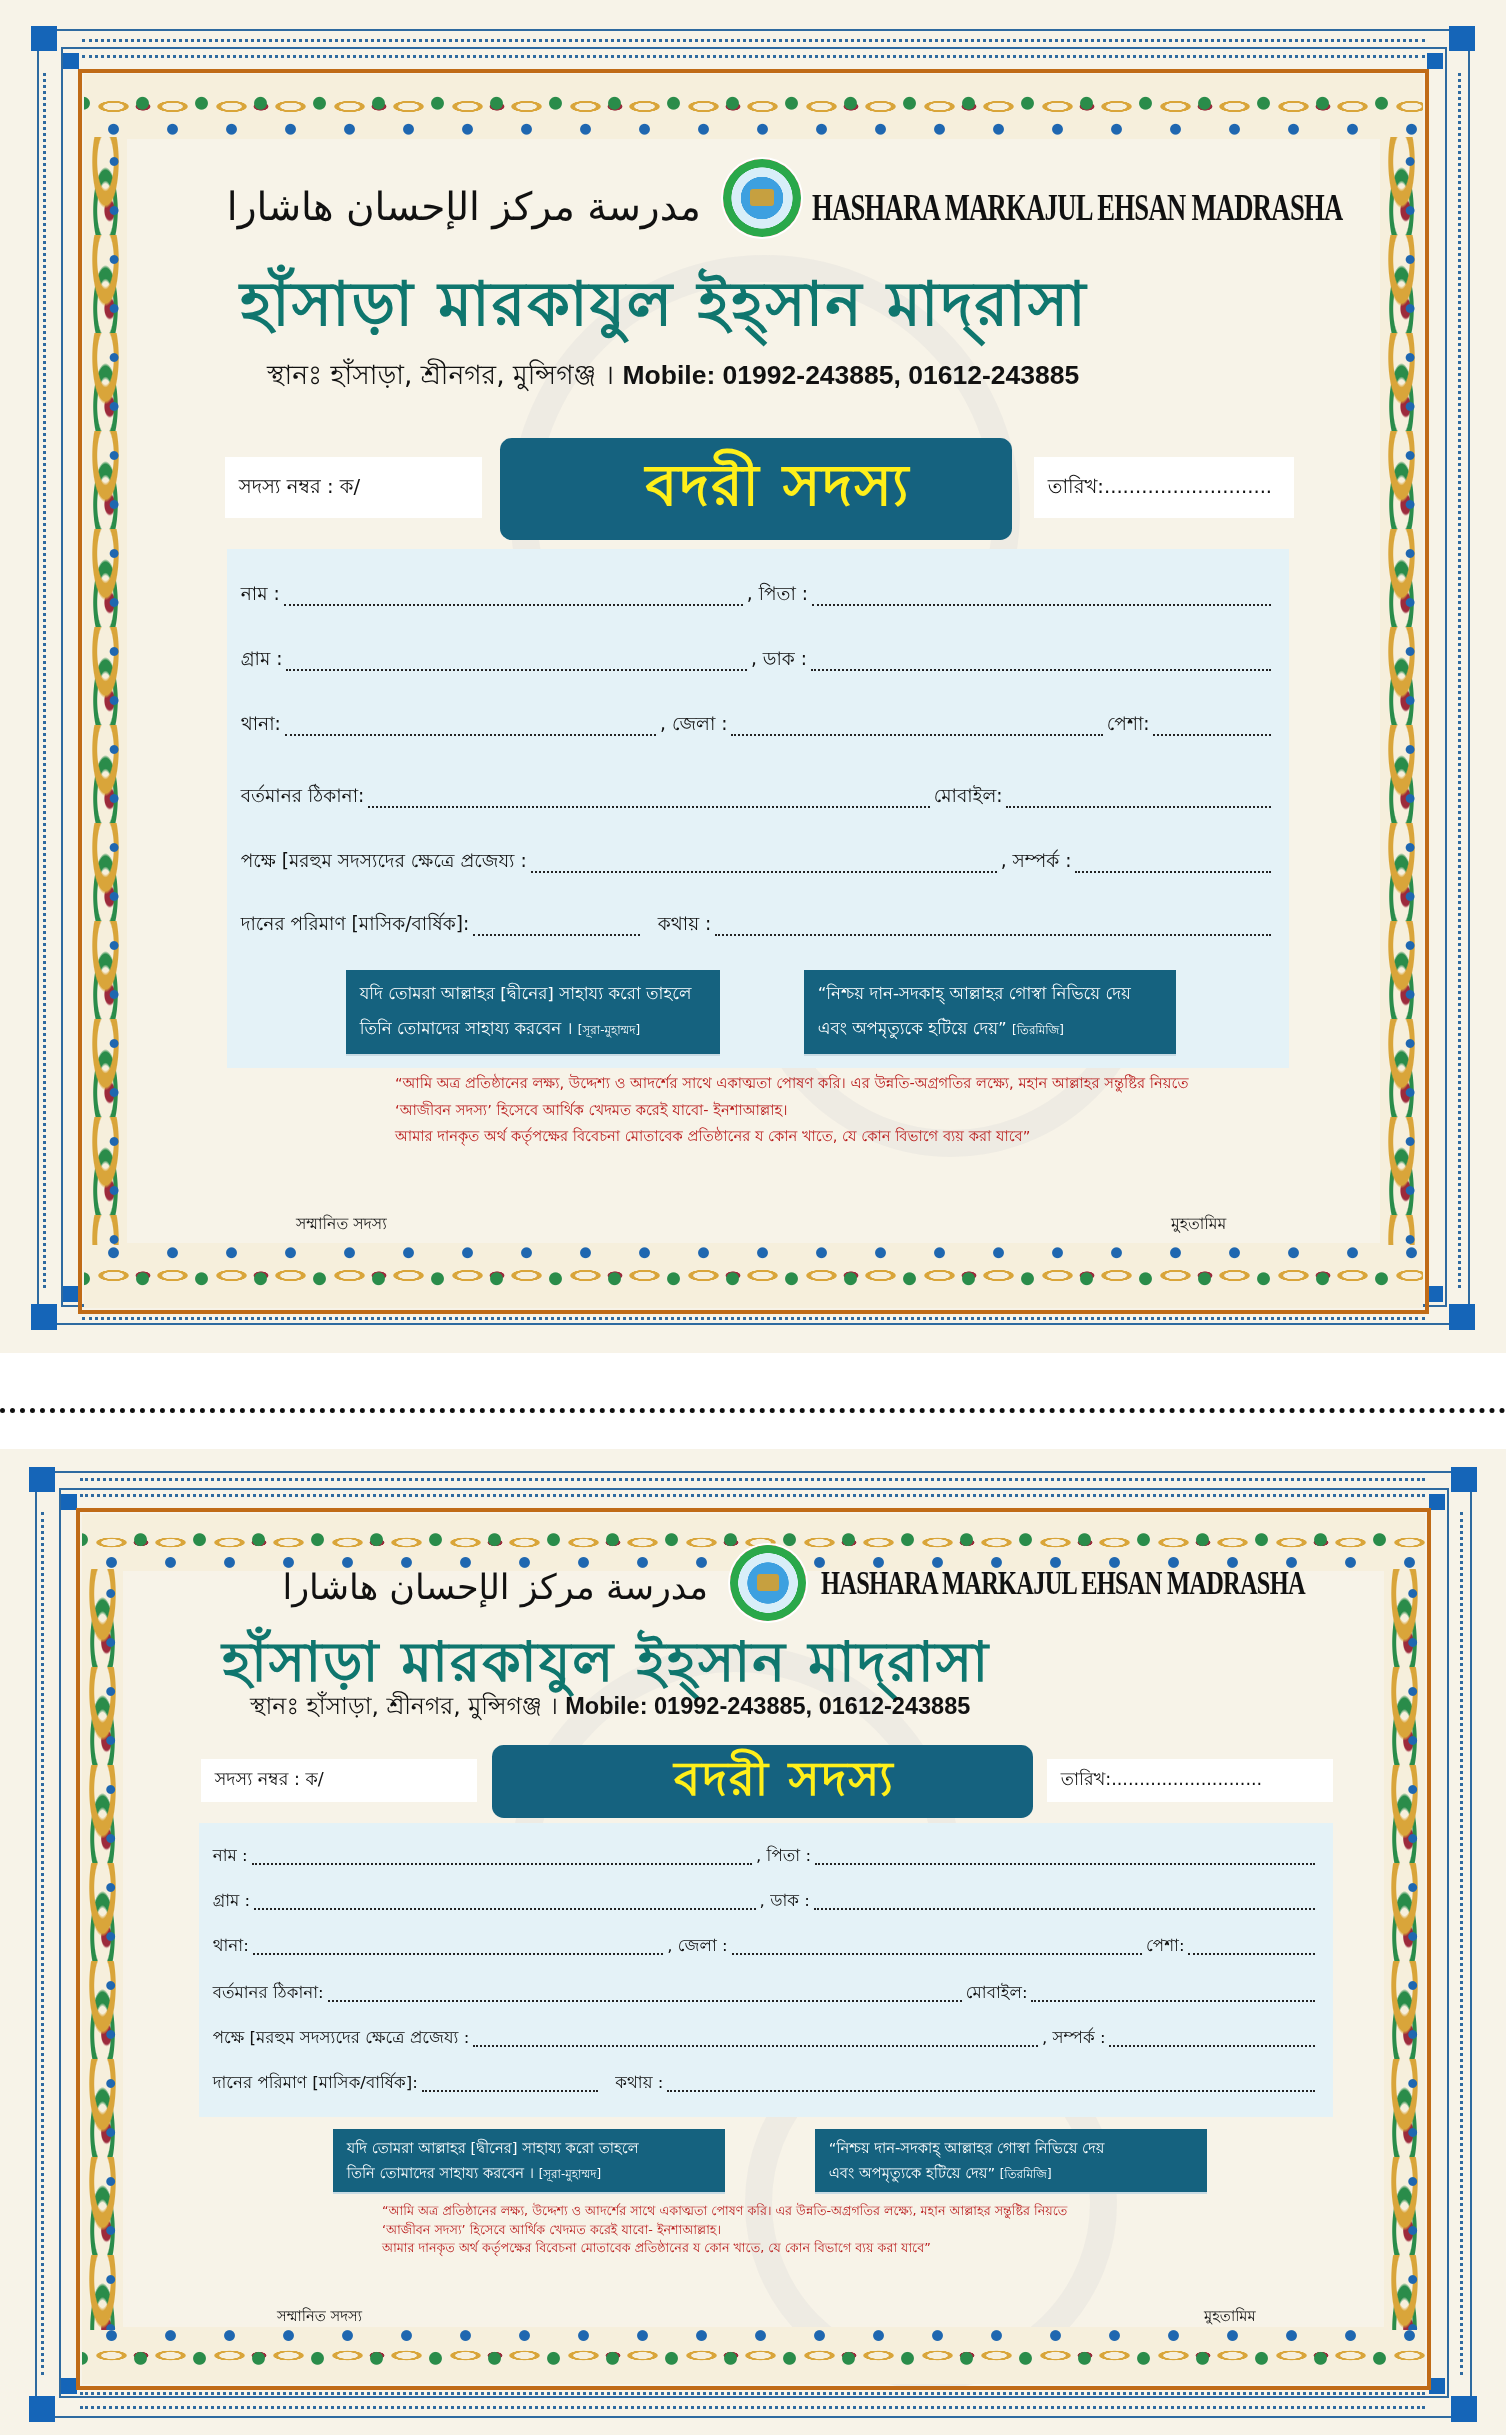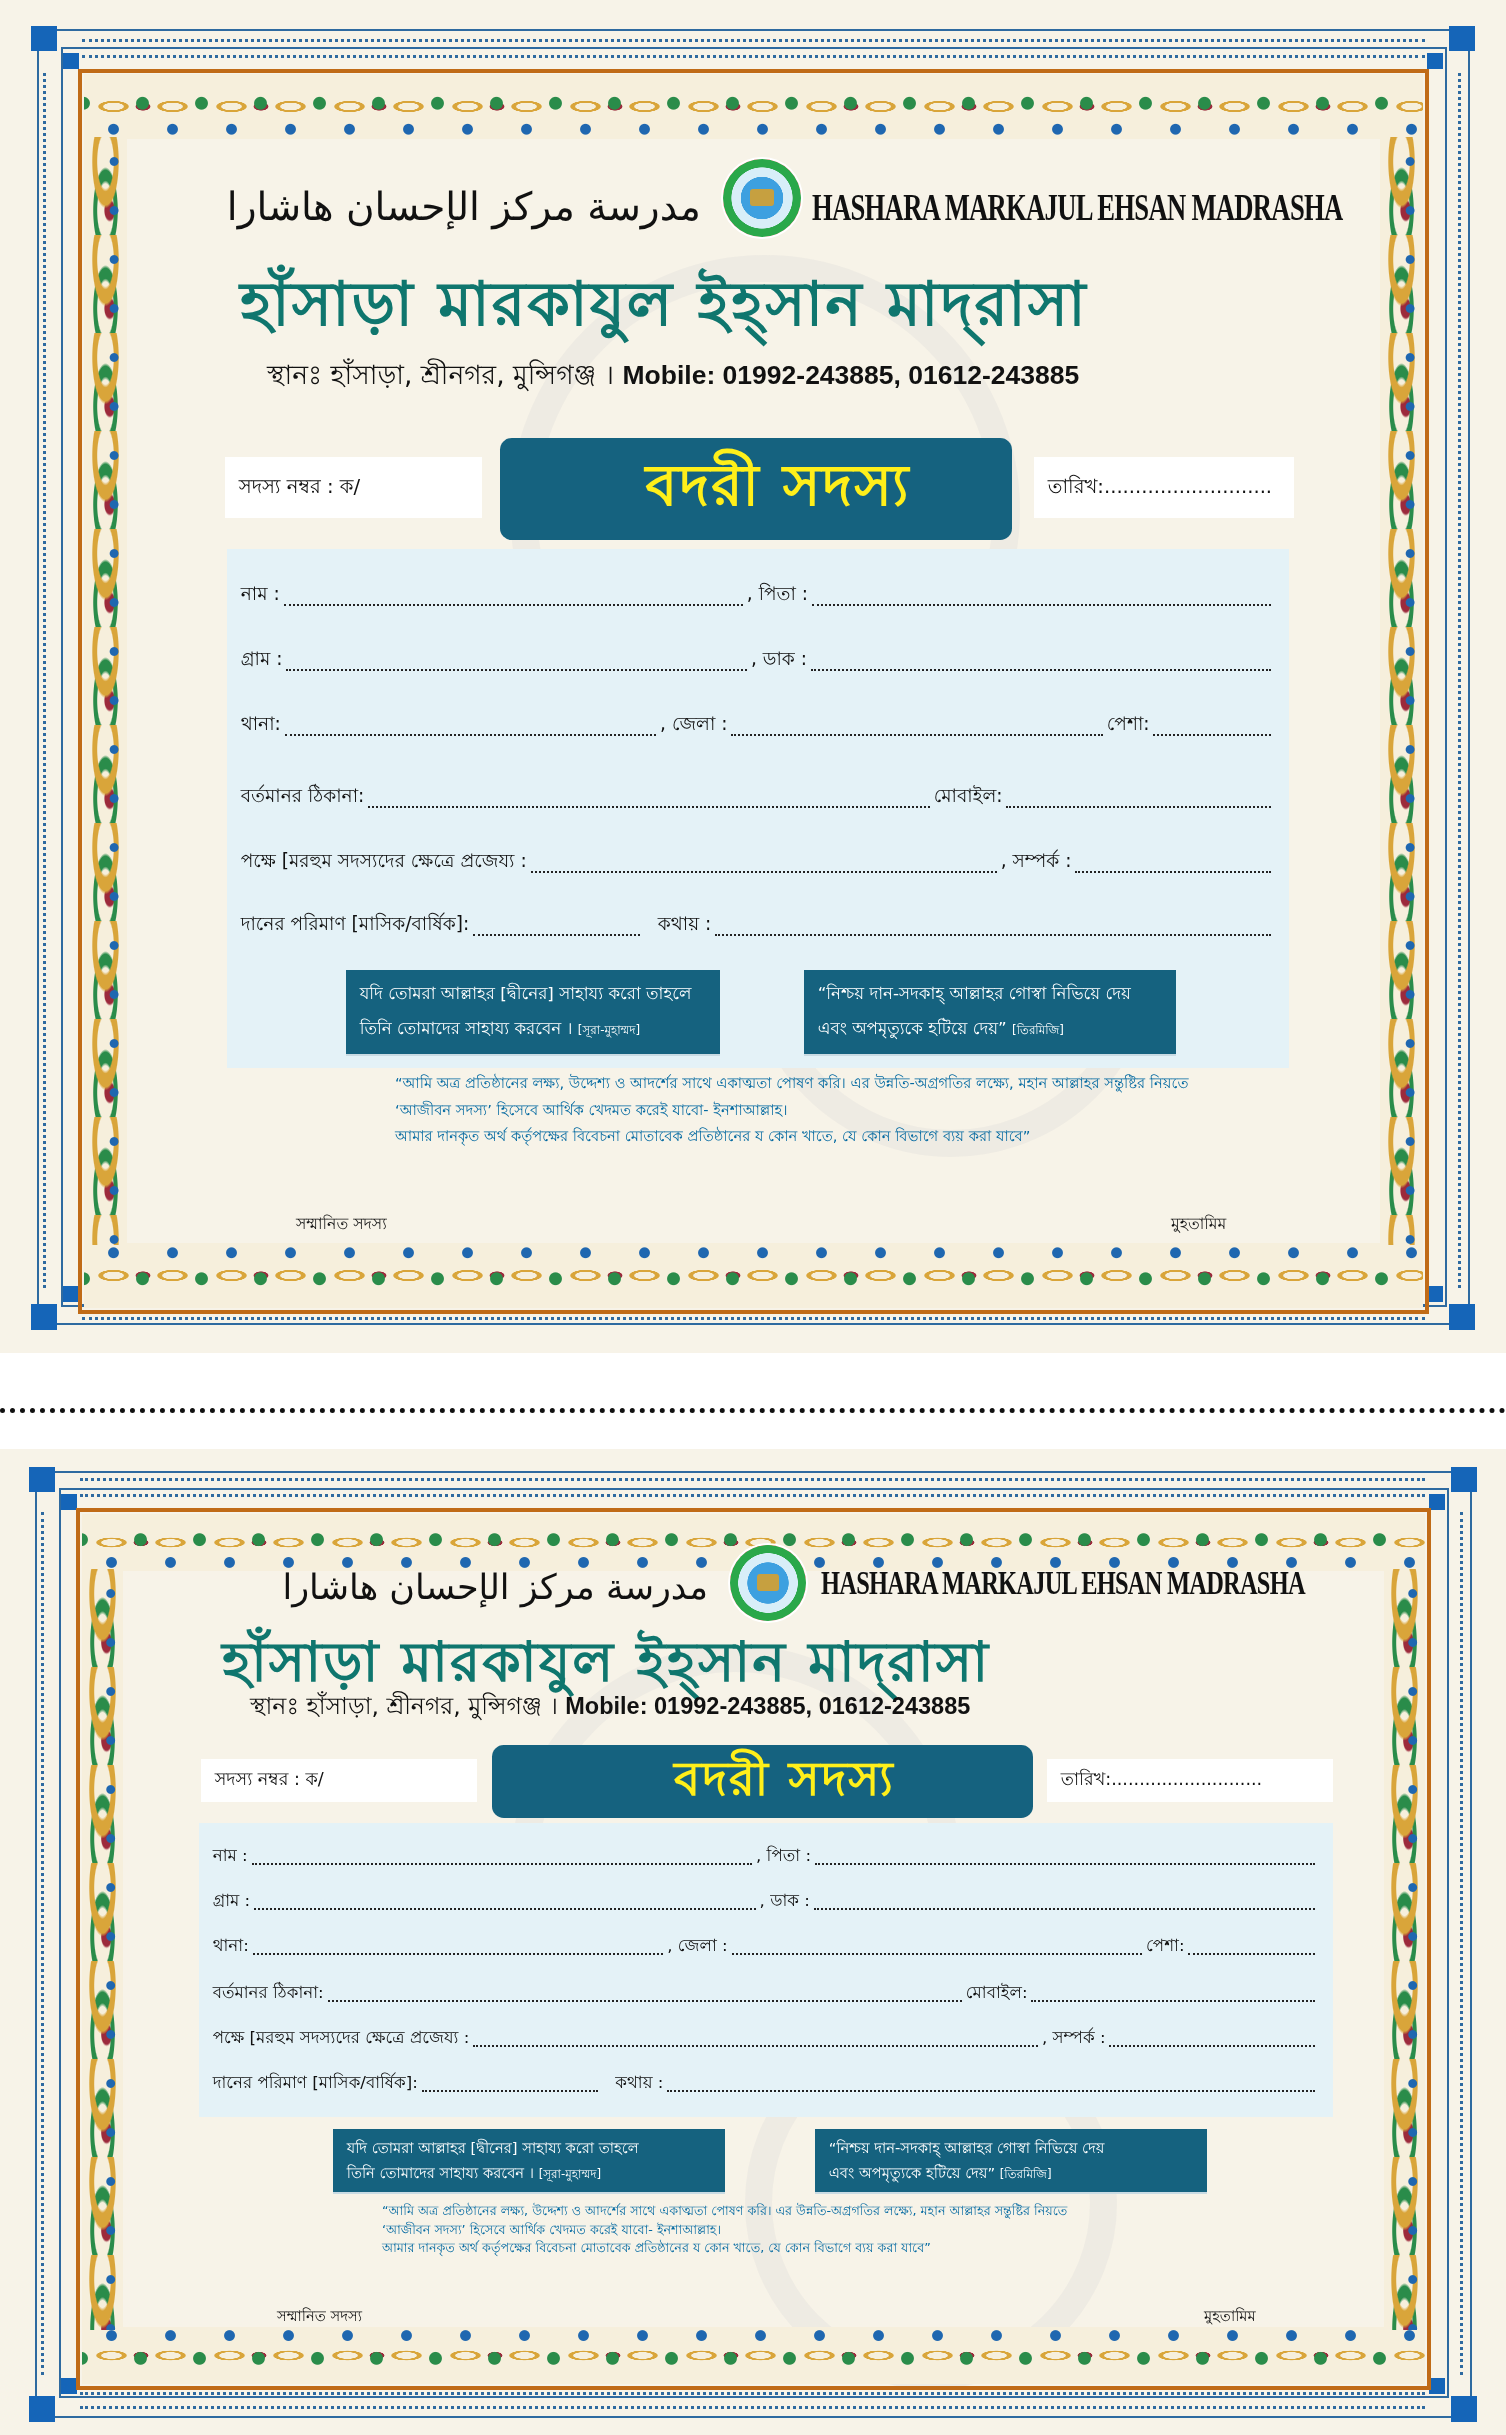--- a/index.html
+++ b/index.html
@@ -60,21 +60,21 @@
   
   .panel { position: absolute; background: #e4f2f7; }
   .row { position: absolute; left: 13.7px; right: 13.7px; display: flex; align-items: flex-end; white-space: nowrap; font-size: 18.6px; color: #111; }
   .lbl { flex: none; }
   .dots { flex: 1; border-bottom: 2.9px dotted #222; margin: 0 3.9px 4.9px 3.9px; height: 1px; }
   .dots.fixed { flex: none; }
 
   .quote { position: absolute; background: #15627f; color: #ffffff; font-size: 16.7px; line-height: 35px; padding: 5.9px 13.7px; box-shadow: 0 -2px 0 #c9dbe3 inset; }
   .quote .src { font-size: 11.8px; }
 
-  .pledge { position: absolute; font-size: 14.7px; line-height: 26.5px; color: #0369a1; white-space: nowrap; }
+  .pledge { position: absolute; font-size: 14.7px; line-height: 26.5px; color: #b91c1c; white-space: nowrap; }
   .sign { position: absolute; font-size: 15.7px; color: #111; white-space: nowrap; }
 
   .separator { position: absolute; left: 0; top: 1408px; width: 1506px; height: 0; border-top: 5.9px dotted #111; }
 </style>
 </head>
 <body>
 
 <div class="sheet s1">
   <div class="watermark" style="left:510px;top:255px;width:510px;height:510px;"></div>
   <div class="watermark" style="left:745px;top:745px;width:412px;height:412px;"></div>

